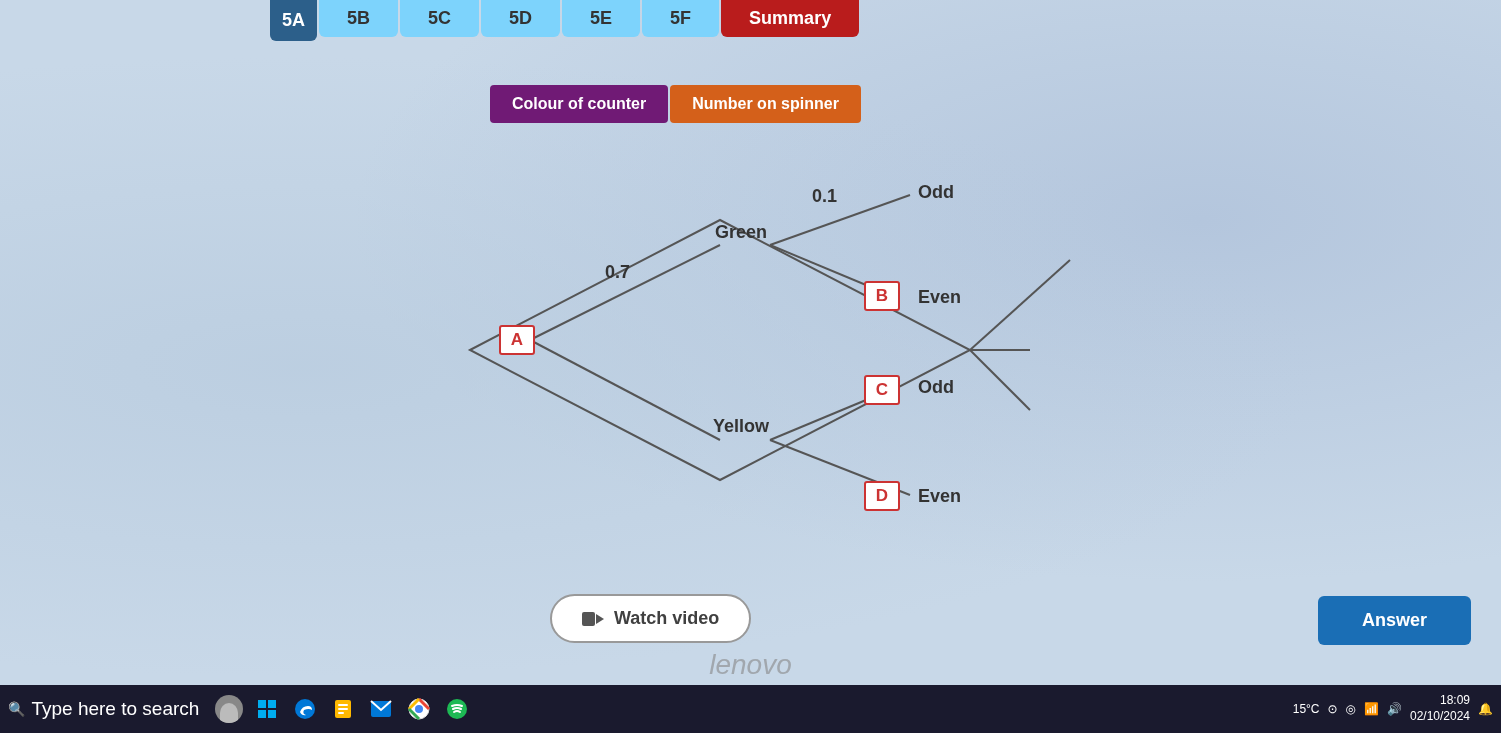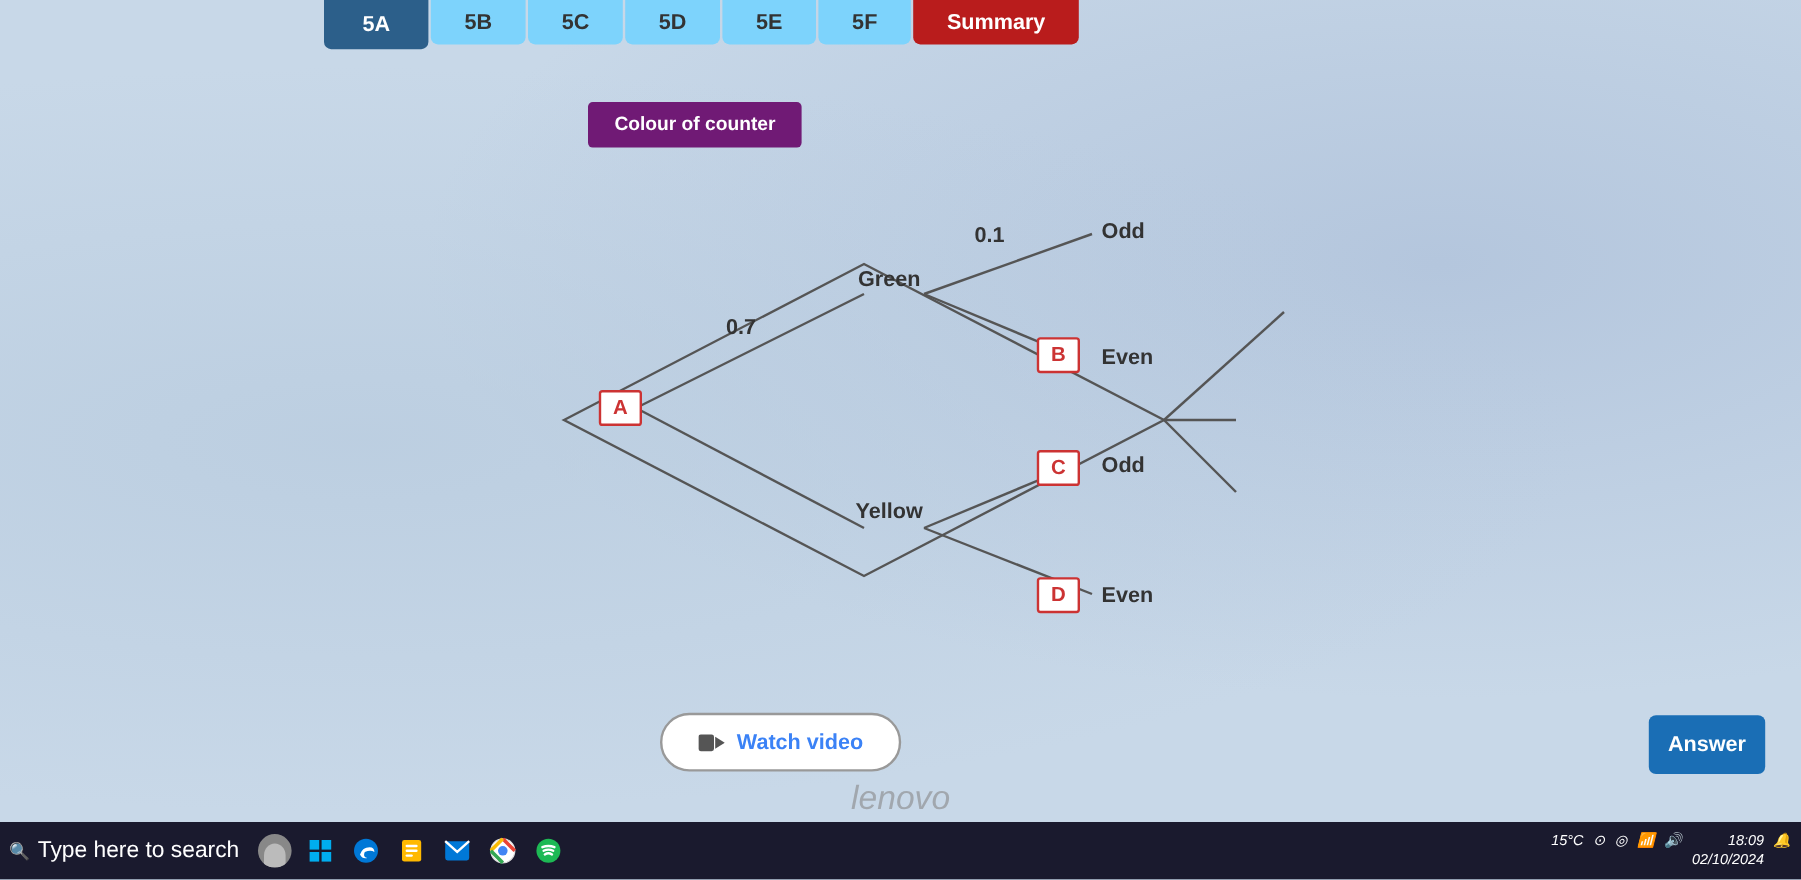--- a/index.html
+++ b/index.html
@@ -39,21 +39,21 @@
       font-weight: bold;
       cursor: pointer;
       border-radius: 0 0 6px 6px;
       color: #333;
       background: #7dd3fc;
     }
 
     .tab.active {
       background: #2c5f8a;
       color: white;
-      padding: 10px 32px;
+      padding: 10px 12px;
     }
 
     .tab.summary {
       background: #b91c1c;
       color: white;
     }
 
     
     .header-buttons {
       display: flex;
@@ -104,33 +104,33 @@
       background: white;
       border: 2px solid #999;
       border-radius: 25px;
       padding: 12px 30px;
       font-size: 18px;
       font-weight: bold;
       cursor: pointer;
       display: flex;
       align-items: center;
       gap: 10px;
-      color: #3b82f6;
+      color: #404040;
     }
 
     
     .answer-btn {
       position: absolute;
       bottom: 88px;
       right: 30px;
       background: #1a6eb5;
       color: white;
       border: none;
       border-radius: 6px;
-      padding: 14px 16px;
+      padding: 14px 44px;
       font-size: 18px;
       font-weight: bold;
       cursor: pointer;
     }
 
     
     .taskbar {
       position: absolute;
       bottom: 0;
       left: 0;
@@ -157,25 +157,24 @@
       display: flex;
       align-items: center;
       justify-content: center;
       cursor: pointer;
       border-radius: 4px;
     }
 
     .taskbar-right {
       margin-left: auto;
       display: flex;
-      align-items: flex-start;
+      align-items: center;
       gap: 8px;
       color: white;
       font-size: 12px;
-      font-style: italic;
     }
 
     .time-display {
       text-align: right;
       line-height: 1.3;
     }
 
     
     .brand-text {
       position: absolute;
@@ -196,20 +195,21 @@
   <div class="tab">5B</div>
   <div class="tab">5C</div>
   <div class="tab">5D</div>
   <div class="tab">5E</div>
   <div class="tab">5F</div>
   <div class="tab summary">Summary</div>
 </div>
 
 <div class="header-buttons">
   <button class="header-btn btn-orange">Colour of counter</button>
+  <button class="header-btn btn-orange-dark">Number on spinner</button>
 </div>
 
 <div class="tree-container">
   <svg class="tree-svg" viewBox="0 0 750 420" xmlns="http://www.w3.org/2000/svg">
 
     <polygon points="120,210 370,80 620,210 370,340" fill="none" stroke="#555" stroke-width="2"></polygon>
 
     <line x1="620" y1="210" x2="720" y2="120" stroke="#555" stroke-width="2"></line>
 
     <line x1="620" y1="210" x2="680" y2="210" stroke="#555" stroke-width="2"></line>

